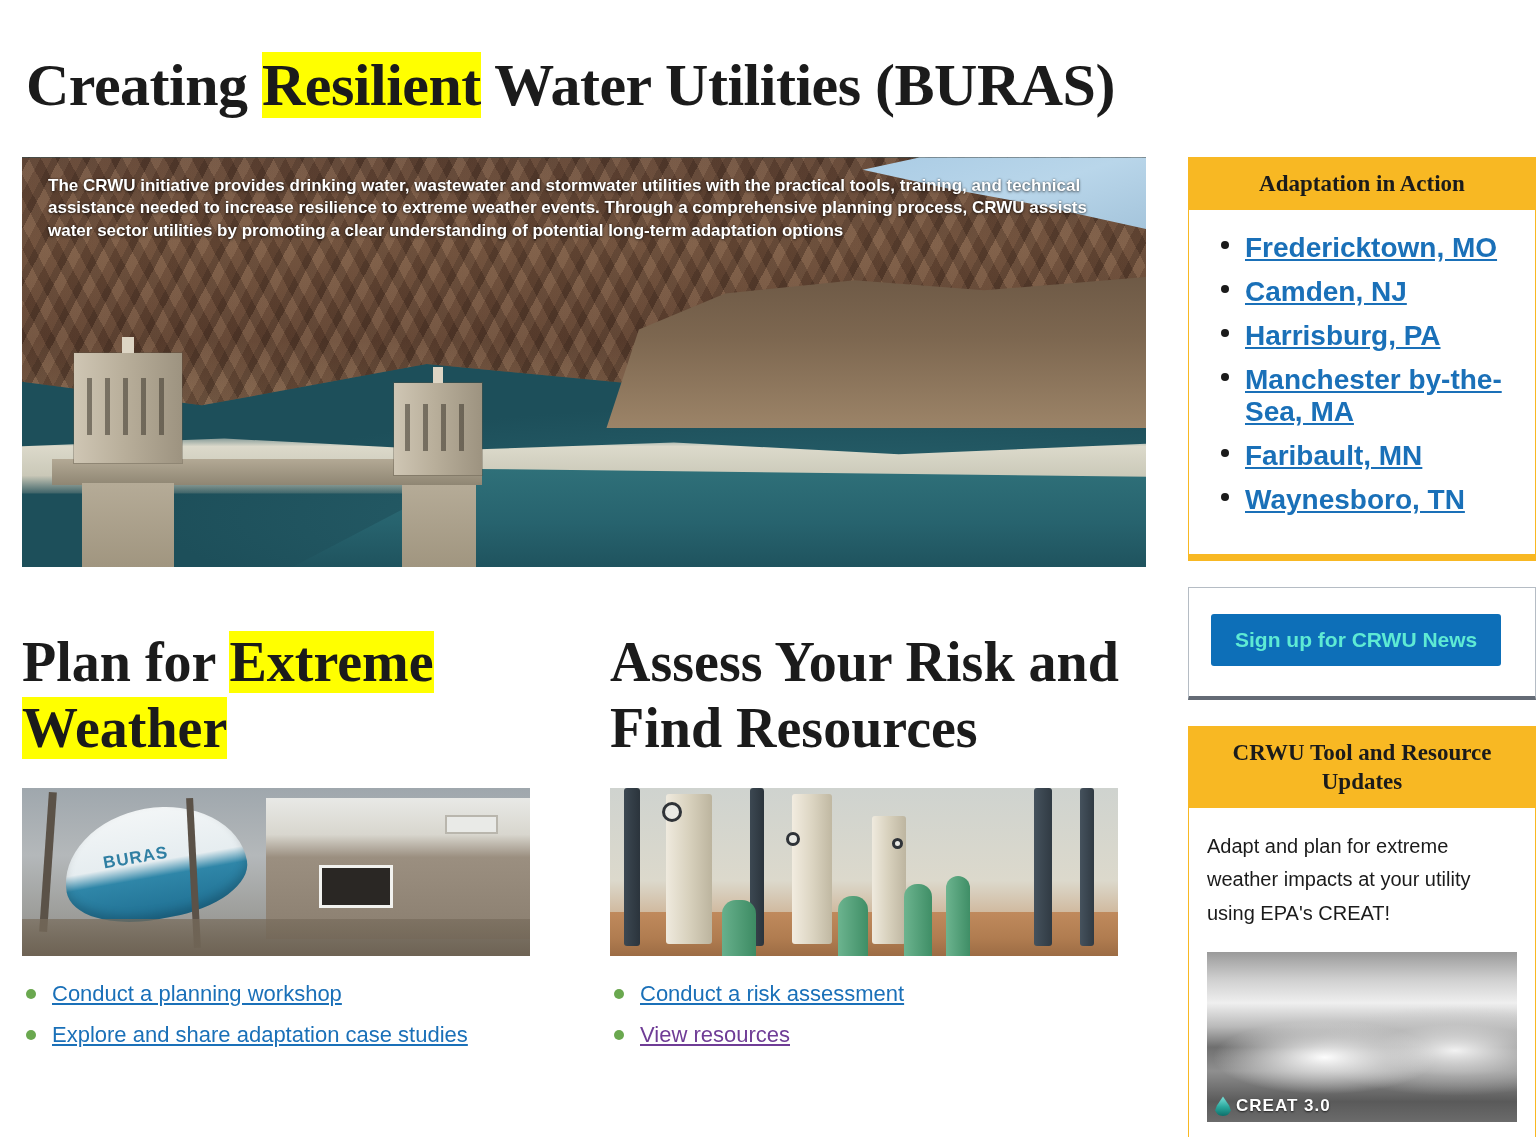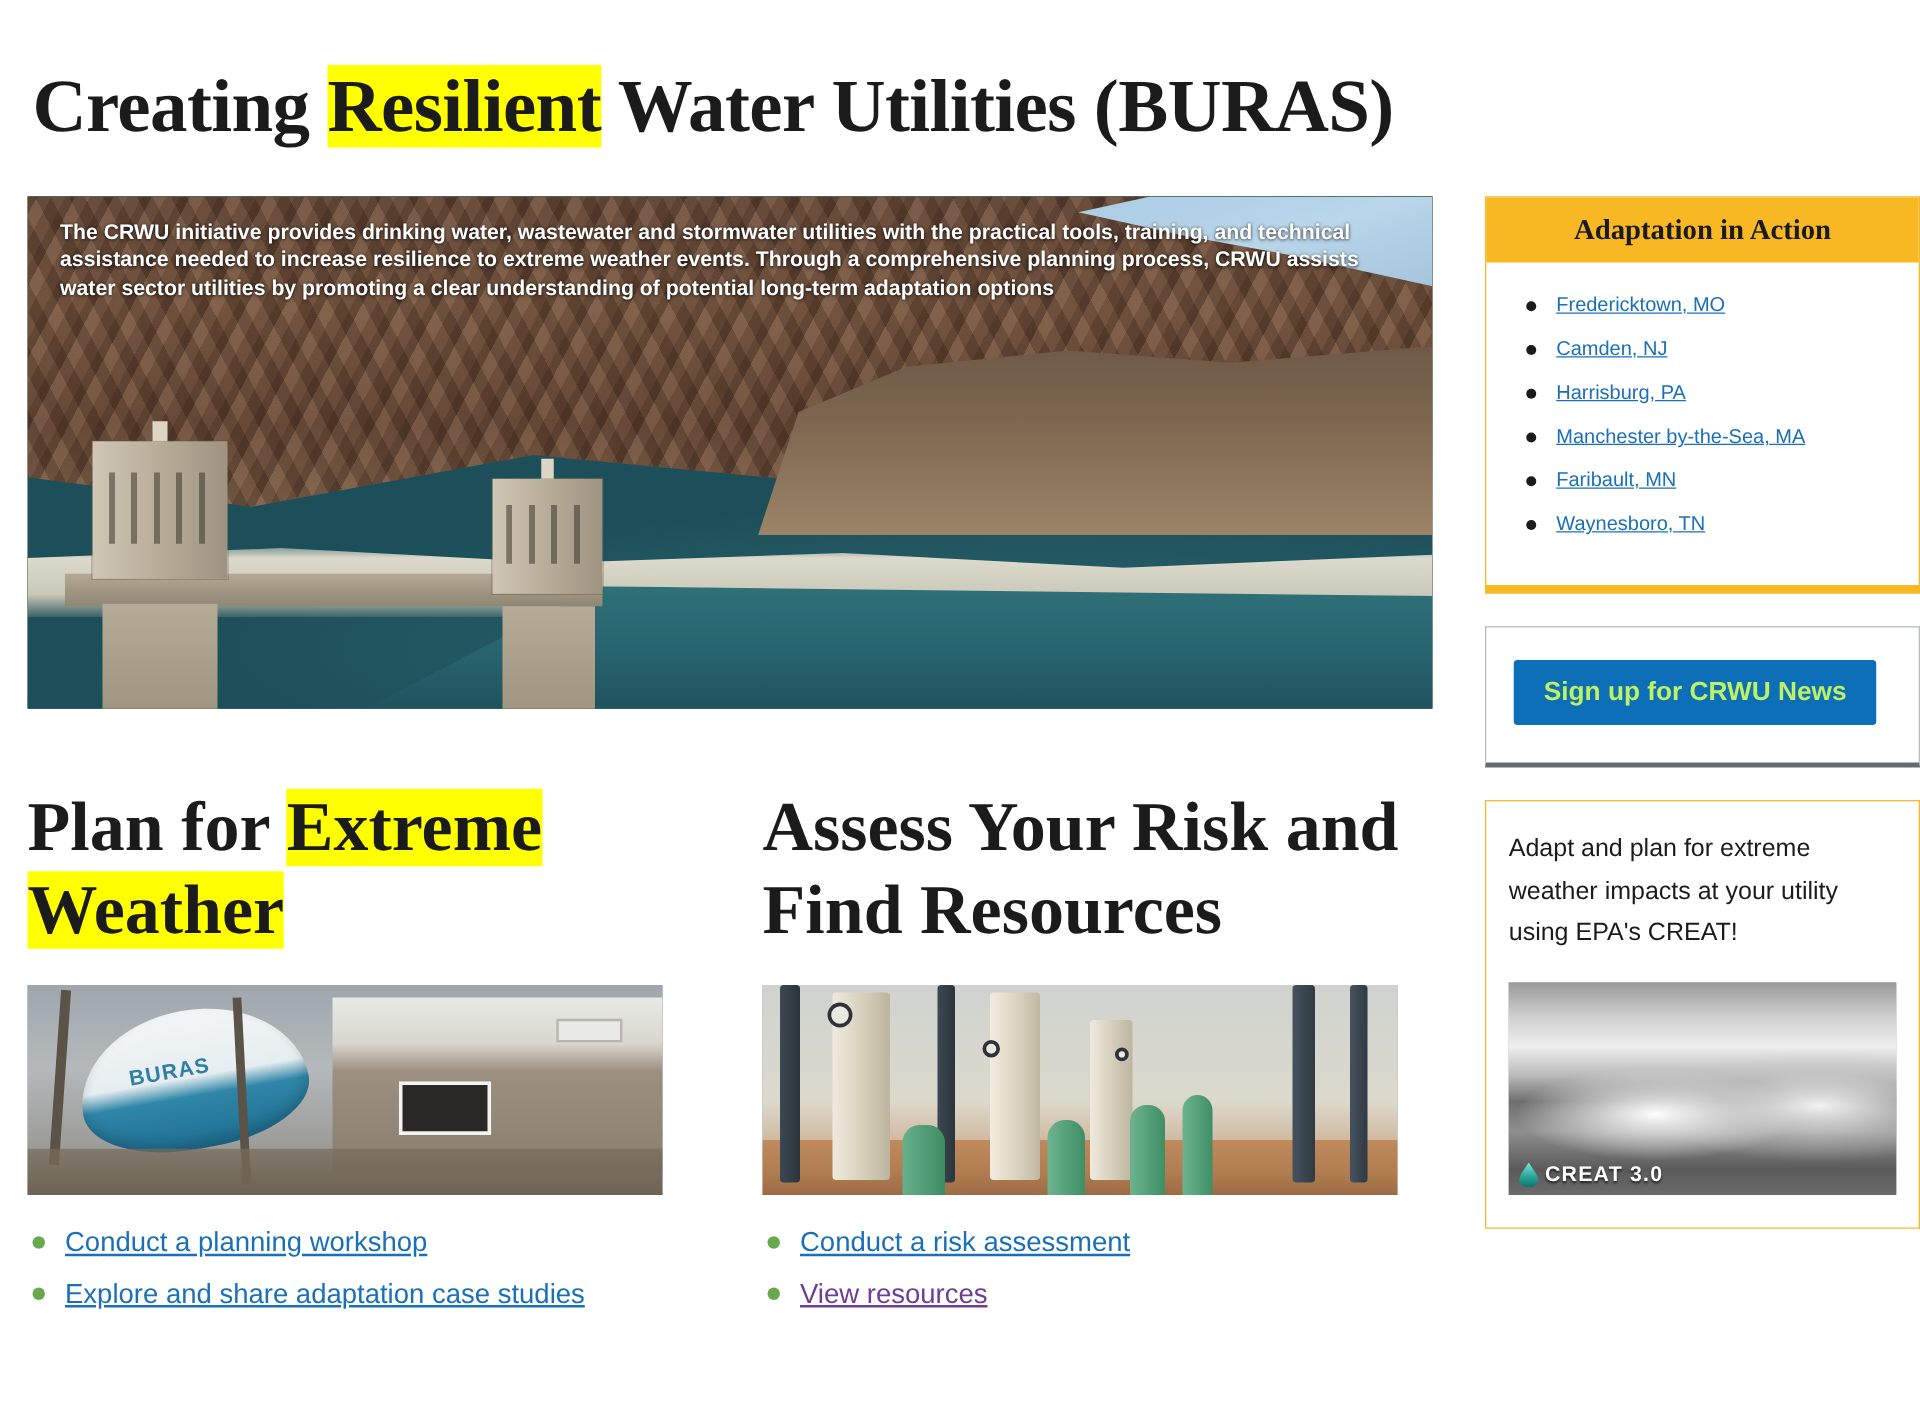--- a/index.html
+++ b/index.html
@@ -243,32 +243,32 @@
     padding-left: 26px;
     margin-bottom: 12px;
     font-size: 20px;
   }
   .side-list li::before {
     content: "";
     position: absolute; left: 2px; top: 9px;
     width: 8px; height: 8px; border-radius: 50%;
     background: #1b1b1b;
   }
-  .side-list a { color: #1a70b8; text-decoration: underline; font-size: 16px; }
+  .side-list a { color: #1a70b8; text-decoration: underline; font-size: 28px; font-weight: bold; }
 
   .panel-gray {
     border: 1px solid #b5bcc4;
     border-bottom: 4px solid #646b75;
     background: #ffffff;
     padding: 26px 22px 30px 22px;
   }
   .btn-primary {
     display: inline-block;
     background: #0d6fb8;
-    color: #bef264;
+    color: #5eead4;
     font-weight: bold;
     font-size: 21px;
     padding: 14px 24px;
     border: none;
     border-radius: 3px;
     cursor: pointer;
     font-family: "Liberation Sans", sans-serif;
   }
   .panel-text {
     font-size: 20px;
@@ -416,20 +416,21 @@
           <li><a href="#">Waynesboro, TN</a></li>
         </ul>
       </div>
     </div>
 
     <div class="panel panel-gray">
       <button class="btn-primary">Sign up for CRWU News</button>
     </div>
 
     <div class="panel panel-orange" style="border-bottom-width:1px;">
+      <div class="panel-head">CRWU Tool and Resource Updates</div>
       <div class="panel-body">
         <p class="panel-text">Adapt and plan for extreme weather impacts at your utility using EPA's CREAT!</p>
         <div class="creat-img">
           <div class="creat-badge">
             <span class="drop"></span>
             <span>CREAT 3.0</span>
           </div>
         </div>
       </div>
     </div>

